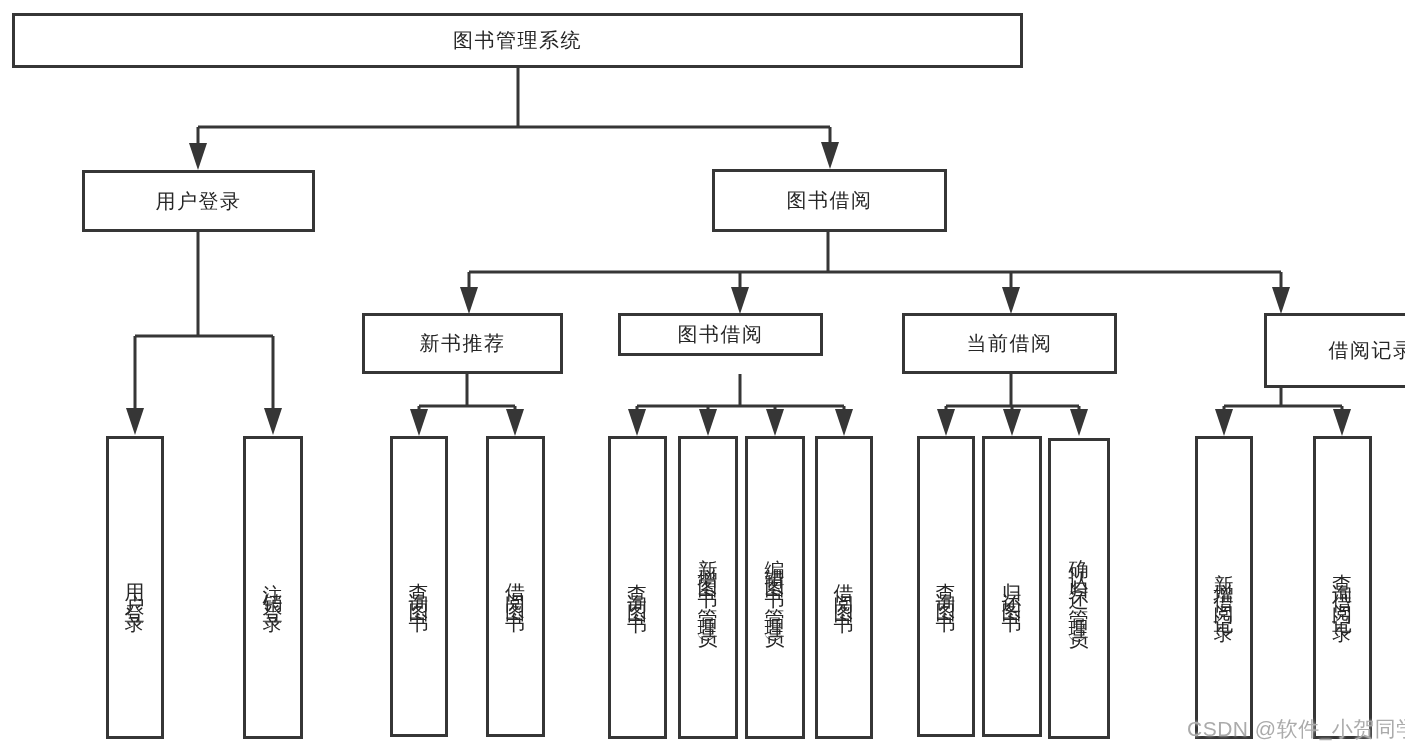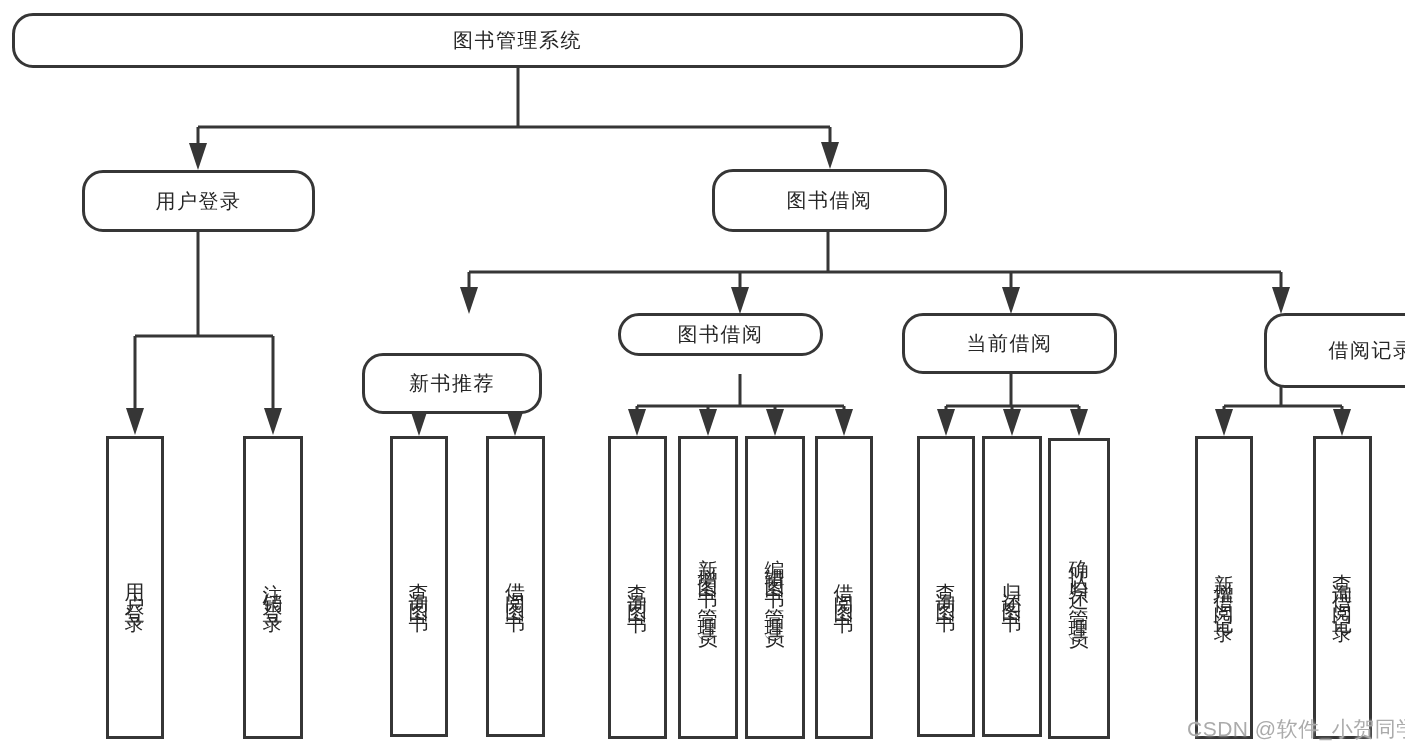--- a/index.html
+++ b/index.html
@@ -31,21 +31,21 @@
     box-sizing: border-box;
     border: 3px solid var(--line, #363636);
     background: #ffffff;
     color: var(--text, #262626);
     display: flex;
     align-items: center;
     justify-content: center;
     font-size: 20px;
     z-index: 2;
   }
-  .node.h { letter-spacing: 1.5px; border-radius: 21px; }
+  .node.h { letter-spacing: 1.5px; }
   .node.v {
     writing-mode: vertical-rl;
     text-orientation: mixed;
     letter-spacing: 10px;
     line-height: 1;
   }
   .watermark {
     position: absolute;
     left: 1187px;
     top: 715px;
@@ -96,21 +96,21 @@
     <path d="M1281,374 V406 M1224,406 H1342 M1224,406 V423 M1342,406 V423"></path>
     <polygon points="1215,409 1233,409 1224,436"></polygon>
     <polygon points="1333,409 1351,409 1342,436"></polygon>
   </svg>
 
   <div class="node h" style="left:12px; top:13px; width:1011px; height:55px;">图书管理系统</div>
 
   <div class="node h" style="left:82px; top:170px; width:233px; height:62px;">用户登录</div>
   <div class="node h" style="left:712px; top:169px; width:235px; height:63px;">图书借阅</div>
 
-  <div class="node h" style="left:362px; top:313px; width:180px; height:61px;margin-top:40px;">新书推荐</div>
+  <div class="node h" style="left:362px; top:313px; width:201px; height:61px;">新书推荐</div>
   <div class="node h" style="left:618px; top:313px; width:205px; height:43px;">图书借阅</div>
   <div class="node h" style="left:902px; top:313px; width:215px; height:61px;">当前借阅</div>
   <div class="node h" style="left:1236px; top:313px; width:215px; height:75px;margin-left:28px;">借阅记录</div>
 
   <div class="node v" style="left:106px; top:436px; width:58px; height:303px;">用户登录</div>
   <div class="node v" style="left:243px; top:436px; width:60px; height:303px;">注销登录</div>
 
   <div class="node v" style="left:390px; top:436px; width:58px; height:301px;">查询图书</div>
   <div class="node v" style="left:486px; top:436px; width:59px; height:301px;">借阅图书</div>
 

